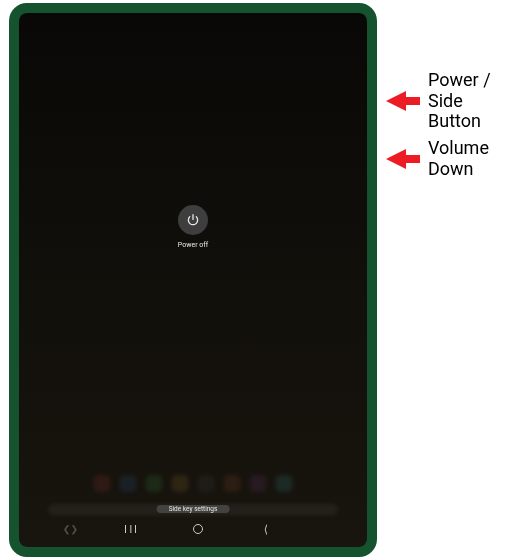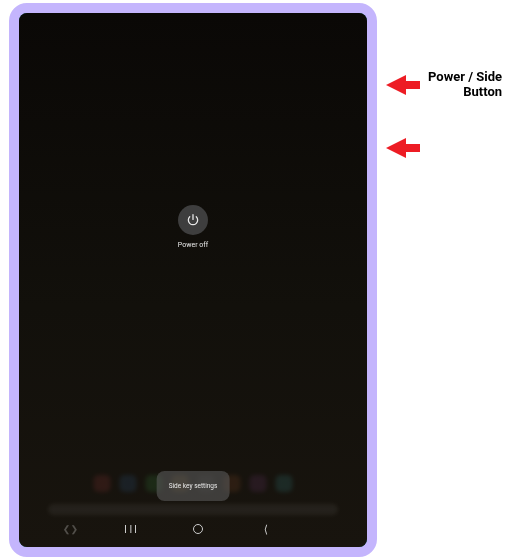--- a/index.html
+++ b/index.html
@@ -12,21 +12,21 @@
       overflow: hidden;
     }
     .tablet-frame {
       position: absolute;
       left: 9px;
       top: 3px;
       width: 368px;
       height: 554px;
       background: #0f766e;
       border-radius: 18px;
-      border: 10px solid #c4b5fd;
+      border: 10px solid #14532d;
       overflow: hidden;
     }
     .tablet-screen {
       position: absolute;
       left: 0;
       top: 0;
       right: 0;
       bottom: 0;
       background: linear-gradient(180deg, #0a0806 0%, #12100b 55%, #18140e 100%);
       display: flex;
@@ -106,27 +106,27 @@
       left: 50%;
       transform: translateX(-50%);
       width: 290px;
       height: 11px;
       background: rgba(255,255,255,0.06);
       border-radius: 6px;
       filter: blur(2px);
     }
     .side-key-pill {
       position: absolute;
-      bottom: 46px;
+      bottom: 34px;
       left: 50%;
       transform: translateX(-50%);
       background: rgba(90,90,90,0.6);
       color: #e8e8e8;
       font-size: 6.5px;
-      padding: 11px 12px;
+      padding: 0 12px;
       border-radius: 8px;
       cursor: pointer;
     }
     .nav-bar {
       position: absolute;
       bottom: 8px;
       left: 0;
       right: 0;
       display: flex;
       justify-content: space-around;
@@ -201,26 +201,25 @@
       content: "";
       position: absolute;
       left: 20px;
       top: -4px;
       width: 14px;
       height: 8px;
       background: #ed1c24;
     }
     .ann-label {
       color: #000;
-      font-size: 13px;
-      font-weight: 700;
+      font-size: 18px;
+      font-weight: 400;
       line-height: 1.15;
       margin-left: 16px;
       white-space: pre-line;
-      text-align: right;
     }
   </style>
 </head>
 <body>
 
 <div class="tablet-frame">
   <div class="side-button power-side-btn"></div>
   <div class="side-button volume-side-btn"></div>
   <div class="camera-notch"></div>
   <div class="sensor-right"></div>
@@ -274,13 +273,14 @@
 </div>
 
 <div class="annotation ann-power">
   <div class="arrow"></div>
   <span class="ann-label">Power / Side
 Button</span>
 </div>
 
 <div class="annotation ann-volume">
   <div class="arrow"></div>
+  <span class="ann-label">Volume Down</span>
 </div>
 
 </body></html>

